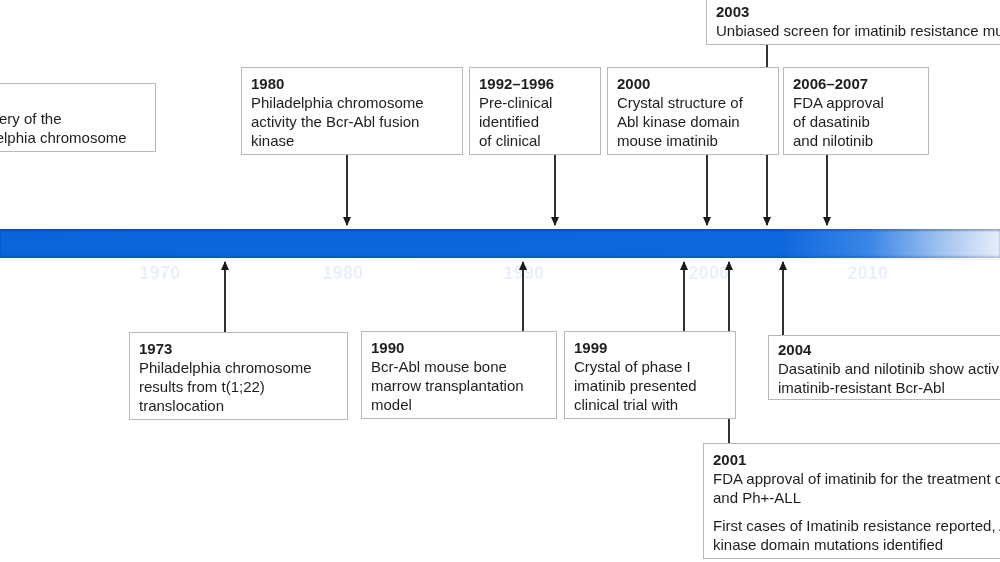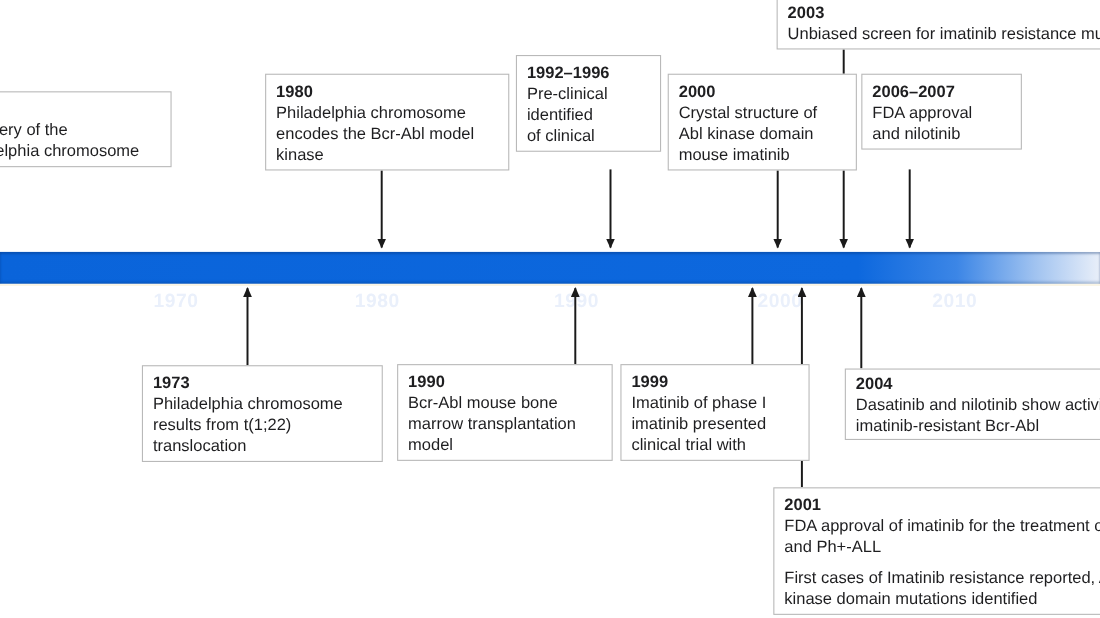--- a/index.html
+++ b/index.html
@@ -65,25 +65,25 @@
 
   <div class="box" style="left:-56px;top:83px;width:192px">
     <div class="yr">1960</div>
     <div class="ln">Discovery of the</div>
     <div class="ln">Philadelphia chromosome</div>
   </div>
 
   <div class="box" style="left:241px;top:67px;width:202px">
     <div class="yr">1980</div>
     <div class="ln">Philadelphia chromosome</div>
-    <div class="ln">encodes the Bcr-Abl model</div>
+    <div class="ln">activity the Bcr-Abl fusion</div>
     <div class="ln">kinase</div>
   </div>
 
-  <div class="box" style="left:469px;top:50px;width:112px">
+  <div class="box" style="left:469px;top:67px;width:112px">
     <div class="yr">1992–1996</div>
     <div class="ln">Pre-clinical</div>
     <div class="ln">identified</div>
     <div class="ln">of clinical</div>
   </div>
 
   <div class="box" style="left:607px;top:67px;width:152px">
     <div class="yr">2000</div>
     <div class="ln">Crystal structure of</div>
     <div class="ln">Abl kinase domain</div>
@@ -91,40 +91,41 @@
   </div>
 
   <div class="box" style="left:706px;top:-7px;width:420px;padding-top:8px">
     <div class="yr">2003</div>
     <div class="ln">Unbiased screen for imatinib resistance mutations</div>
   </div>
 
   <div class="box" style="left:783px;top:67px;width:126px">
     <div class="yr">2006–2007</div>
     <div class="ln">FDA approval</div>
+    <div class="ln">of dasatinib</div>
     <div class="ln">and nilotinib</div>
   </div>
 
   <div class="box" style="left:129px;top:332px;width:199px">
     <div class="yr">1973</div>
     <div class="ln">Philadelphia chromosome</div>
     <div class="ln">results from t(1;22)</div>
     <div class="ln">translocation</div>
   </div>
 
   <div class="box" style="left:361px;top:331px;width:176px">
     <div class="yr">1990</div>
     <div class="ln">Bcr-Abl mouse bone</div>
     <div class="ln">marrow transplantation</div>
     <div class="ln">model</div>
   </div>
 
   <div class="box" style="left:564px;top:331px;width:152px">
     <div class="yr">1999</div>
-    <div class="ln">Imatinib of phase I</div>
+    <div class="ln">Crystal of phase I</div>
     <div class="ln">imatinib presented</div>
     <div class="ln">clinical trial with</div>
   </div>
 
   <div class="box" style="left:768px;top:335px;width:340px;padding:4px 9px 2px 9px">
     <div class="yr">2004</div>
     <div class="ln">Dasatinib and nilotinib show activity against</div>
     <div class="ln">imatinib-resistant Bcr-Abl</div>
   </div>
 

